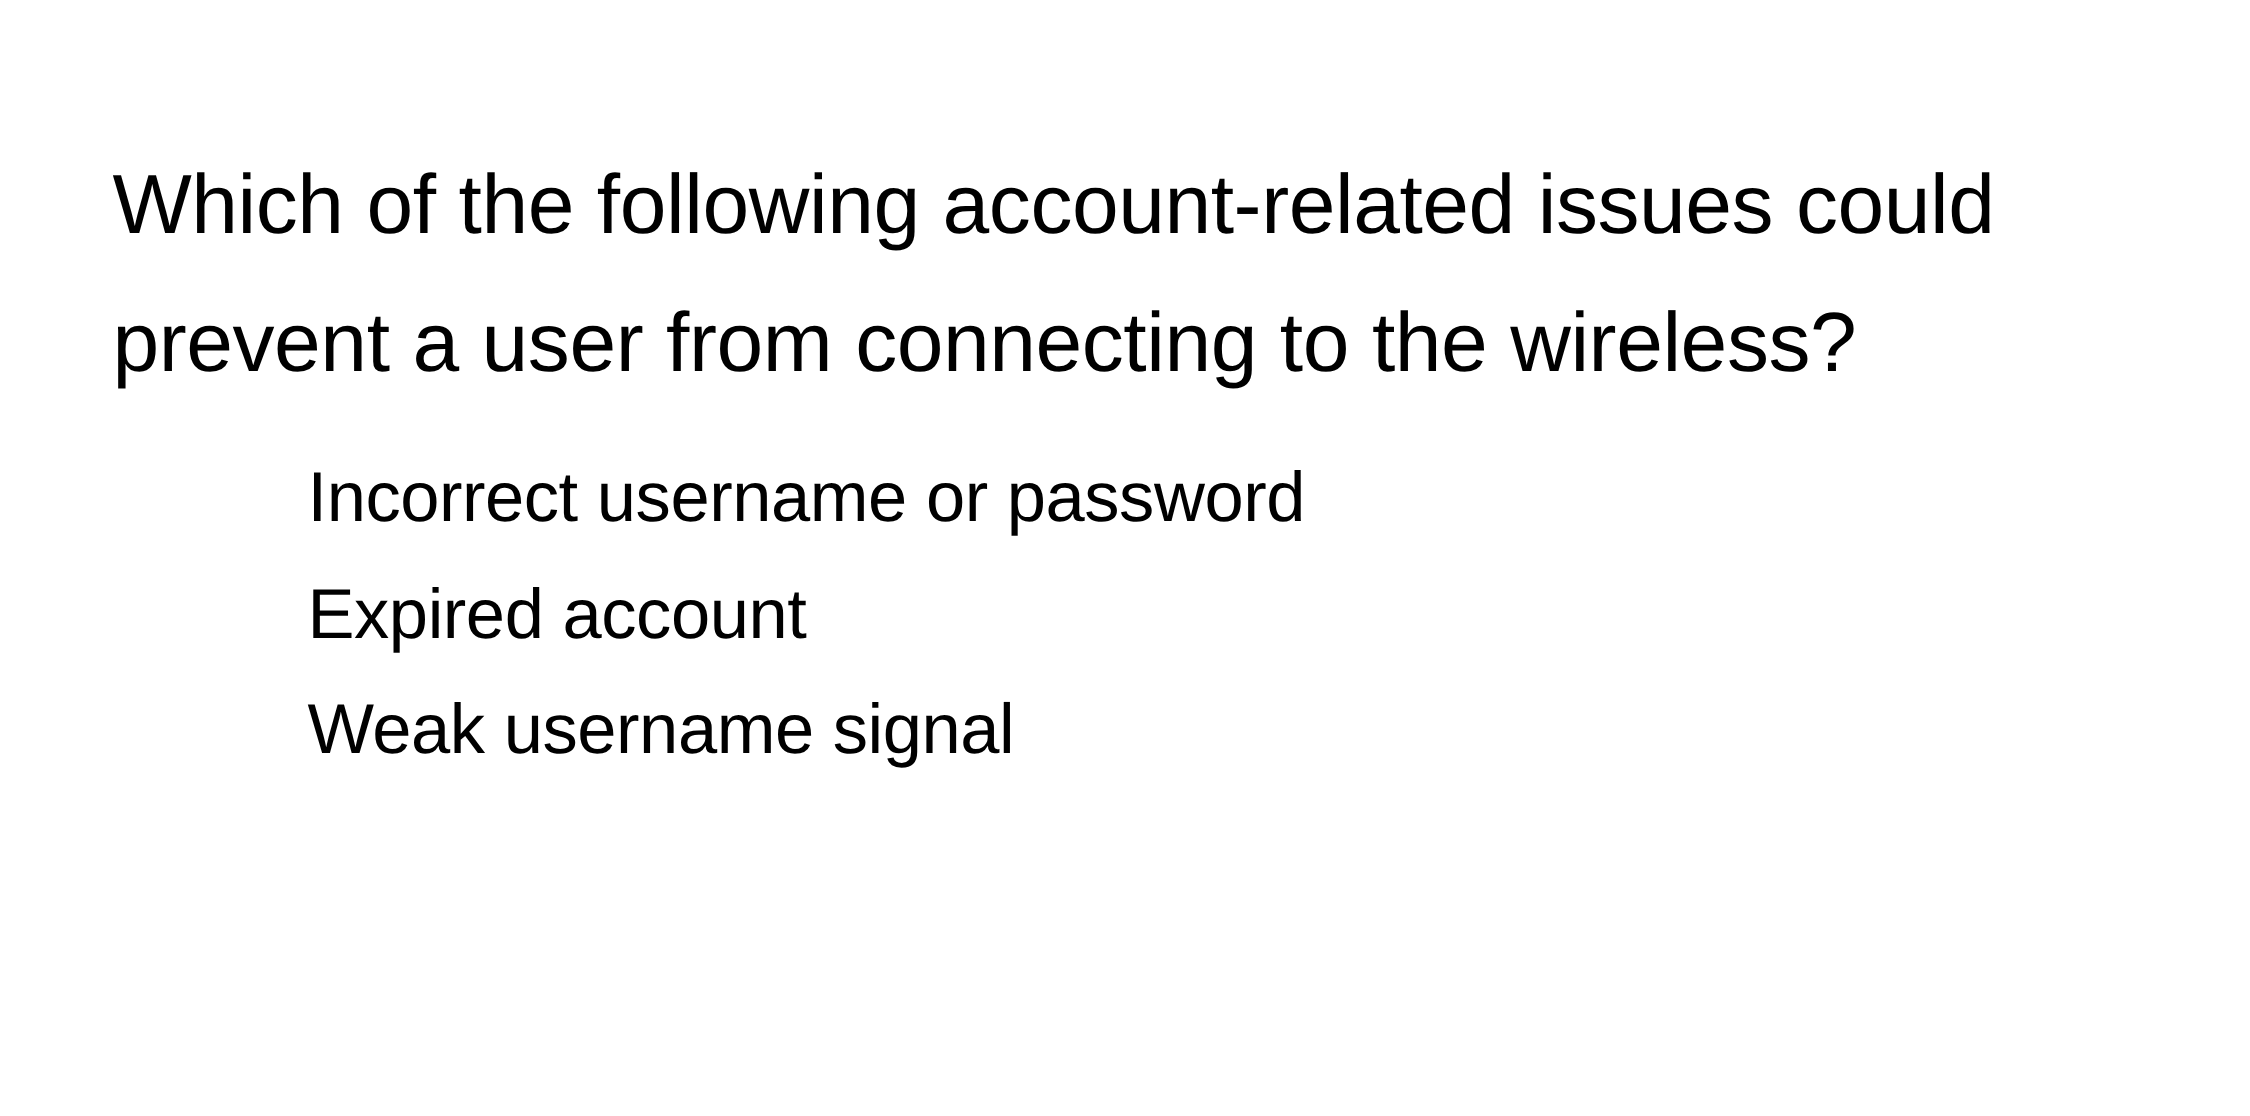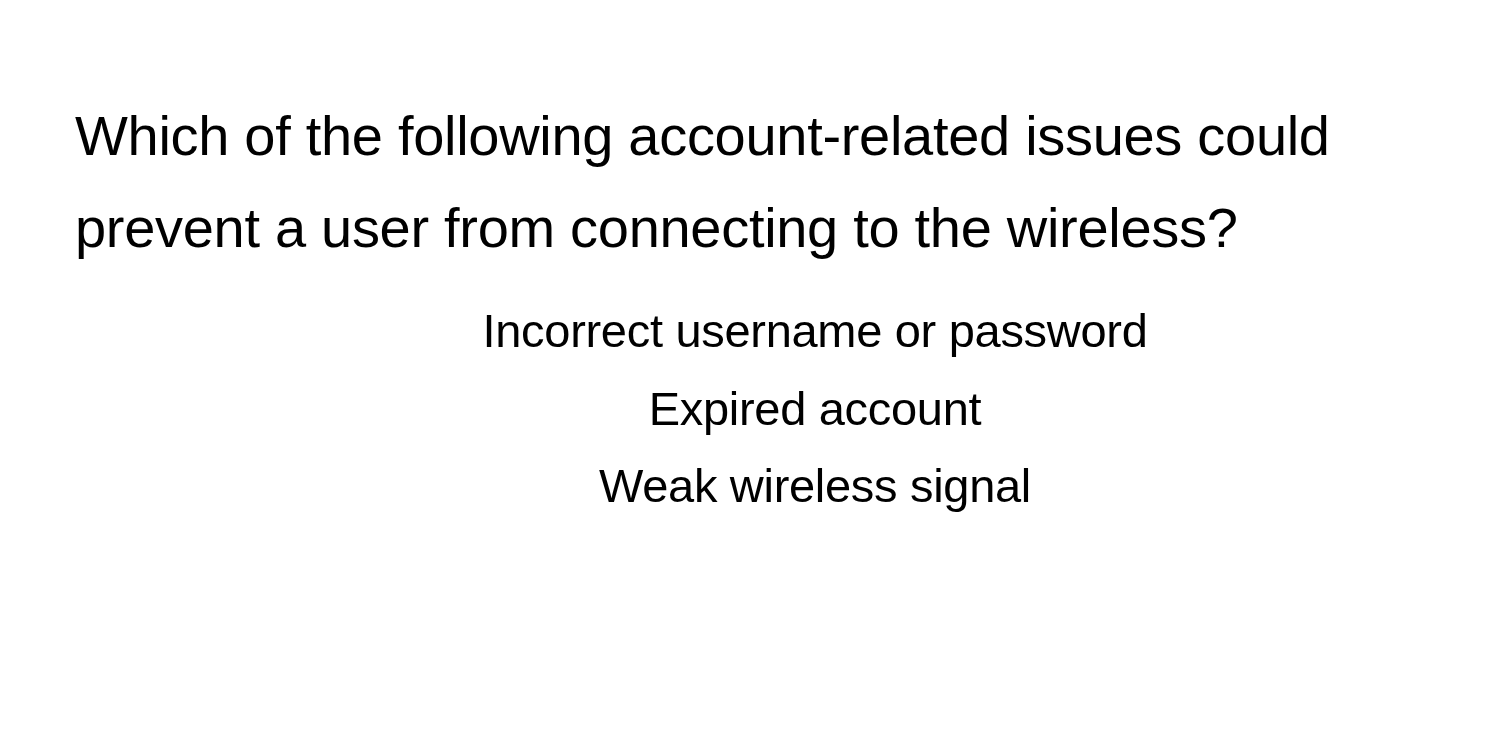--- a/index.html
+++ b/index.html
@@ -17,31 +17,30 @@
     }
     .question {
       font-size: 56px;
       line-height: 1.65;
       font-weight: 400;
       letter-spacing: -0.3px;
     }
     .options {
       margin-top: 20px;
       padding-left: 130px;
-      text-align: center;
     }
     .option {
       font-size: 47px;
       line-height: 1.55;
       font-weight: 400;
       letter-spacing: -0.3px;
       margin-bottom: 5px;
     }
   </style>
 </head>
 <body>
 
 <div class="question">Which of the following account-related issues could prevent a user from connecting to the wireless?</div>
 <div class="options">
   <div class="option">Incorrect username or password</div>
   <div class="option">Expired account</div>
-  <div class="option">Weak wireless signal</div>
+  <div class="option">Weak username signal</div>
 </div>
 
 </body></html>

